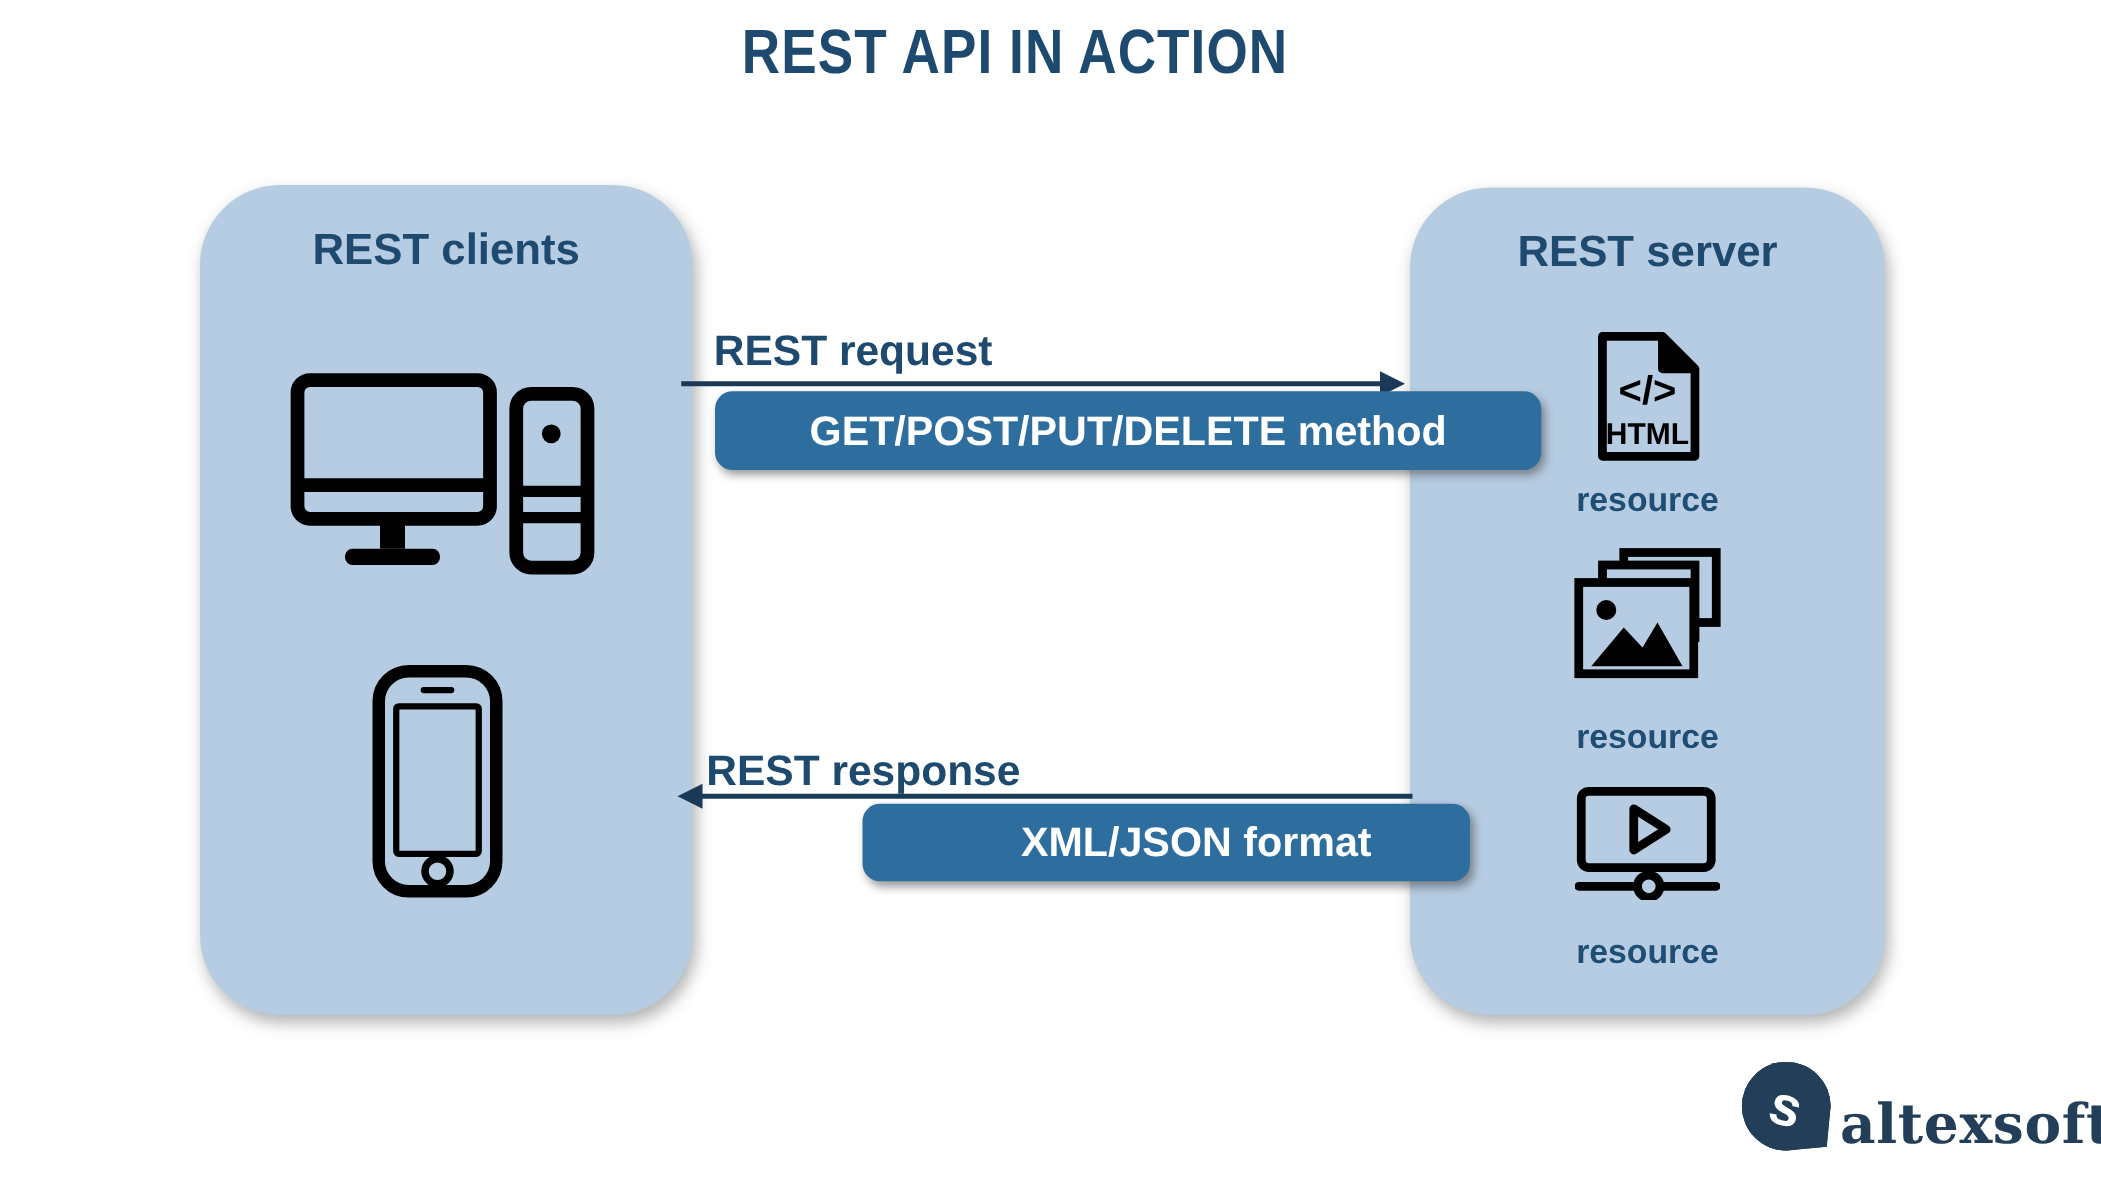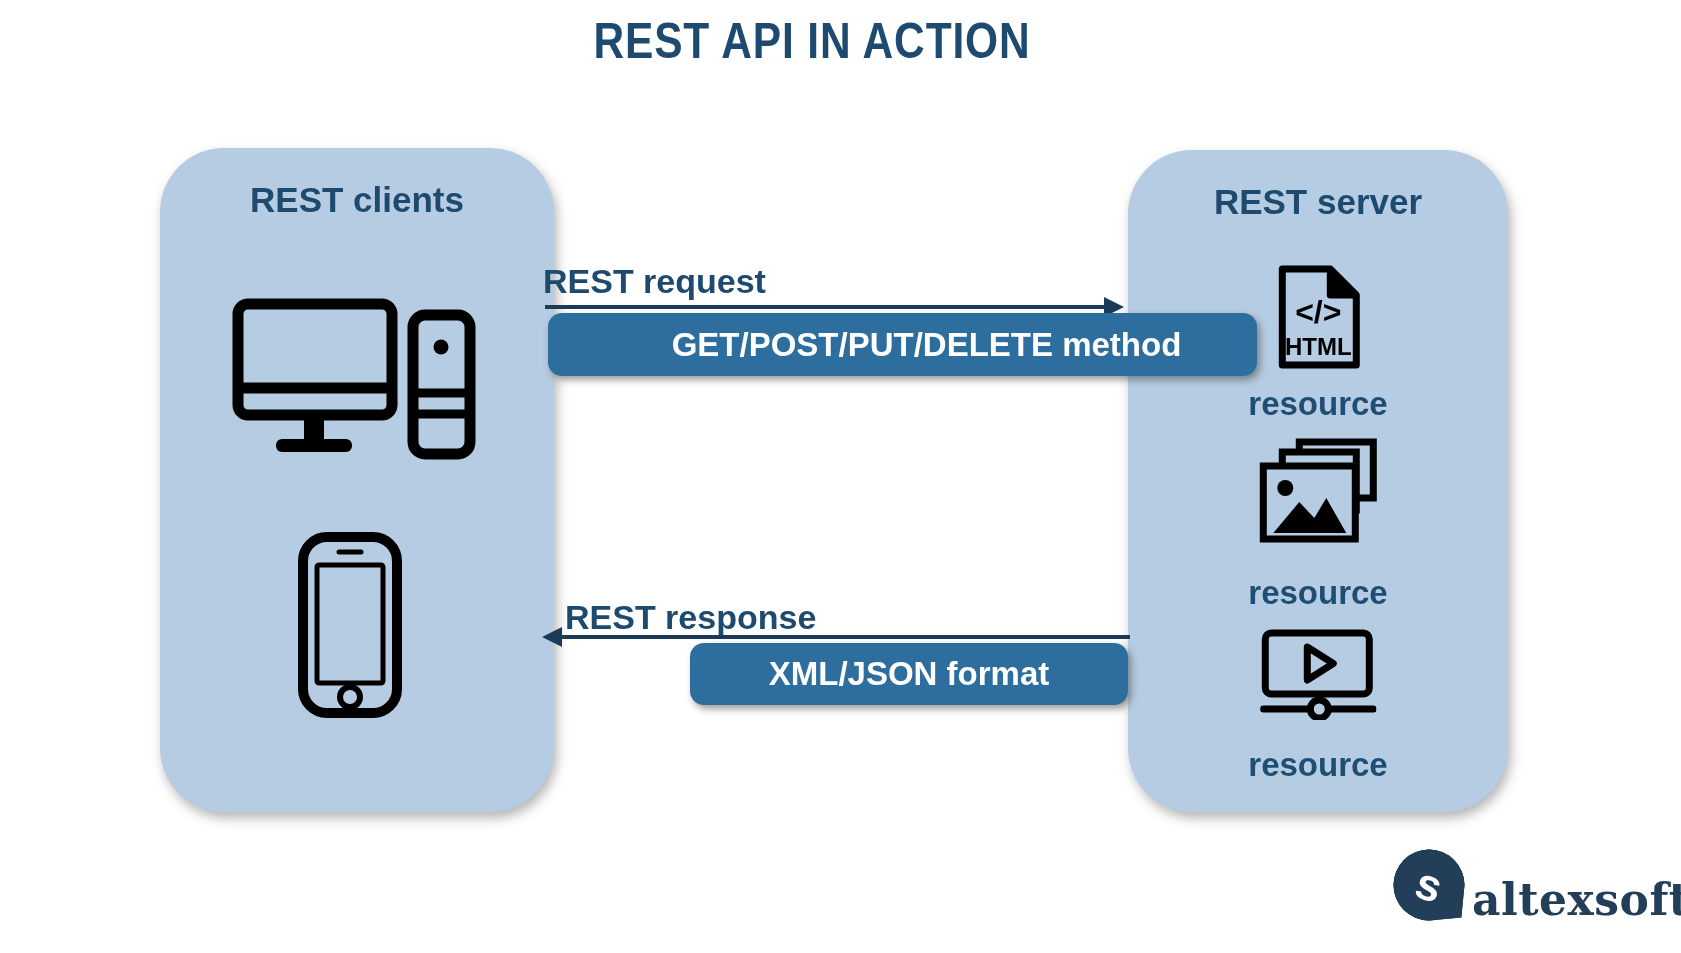--- a/index.html
+++ b/index.html
@@ -29,44 +29,44 @@
   .icon.phone{left:137px;top:383px;}
   
   .resource{
     position:absolute;left:50%;transform:translateX(-50%);
     display:flex;flex-direction:column;align-items:center;
   }
   .resource.r-html{top:111px;}
   .resource.r-images{top:288px;}
   .resource.r-video{top:478px;}
   .resource-label{
-    font-size:33px;font-weight:bold;color:#1f4e74;line-height:1;
+    font-size:27px;font-weight:bold;color:#1f4e74;line-height:1;
   }
   .r-html  .resource-label{margin-top:14px;}
   .r-images .resource-label{margin-top:32px;}
   .r-video .resource-label{margin-top:28px;}
   
   .flow-label{
     position:absolute;font-size:34px;font-weight:bold;color:#1d4a6e;line-height:1;
   }
-  .flow-label.req{left:543px;top:264px;}
+  .flow-label.req{left:571px;top:264px;}
   .flow-label.res{left:565px;top:600px;}
   .arrow-line{position:absolute;height:4px;background:#1a3a57;}
   .arrow-line.req{left:545px;top:305px;width:562px;}
   .arrow-line.res{left:560px;top:635px;width:570px;}
   .arrow-head{position:absolute;width:0;height:0;border-top:10px solid transparent;border-bottom:10px solid transparent;}
   .arrow-head.req{left:1104px;top:297px;border-left:20px solid #1a3a57;}
   .arrow-head.res{left:542px;top:627px;border-right:20px solid #1a3a57;}
   .badge{
     position:absolute;display:flex;align-items:center;justify-content:center;
     background:#2e6e9e;color:#ffffff;font-size:33px;font-weight:bold;
     border-radius:14px;box-shadow:3px 4px 7px rgba(60,60,60,.5);
   }
-  .badge.req{left:548px;top:313px;width:661px;height:63px;padding-left:48px;}
-  .badge.res{left:690px;top:643px;width:438px;height:62px;}
+  .badge.req{left:572px;top:313px;width:661px;height:63px;}
+  .badge.res{left:690px;top:643px;width:438px;height:62px;padding-left:48px;}
   
   .logo-mark{position:absolute;left:1392px;top:848px;}
   .logo-text{
     position:absolute;left:1472px;top:878px;line-height:1;
     font-family:"DejaVu Serif",serif;font-weight:bold;font-size:44px;color:#223e58;
     letter-spacing:0.5px;
   }
   svg text{font-family:"Liberation Sans",sans-serif;}
 </style>
 </head>

